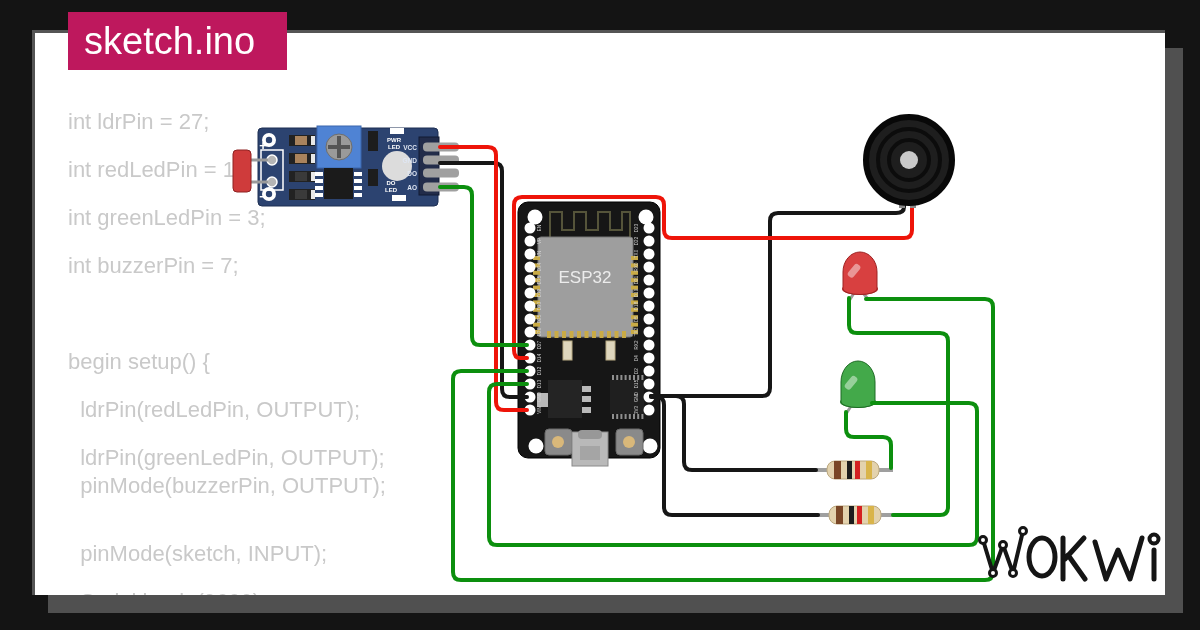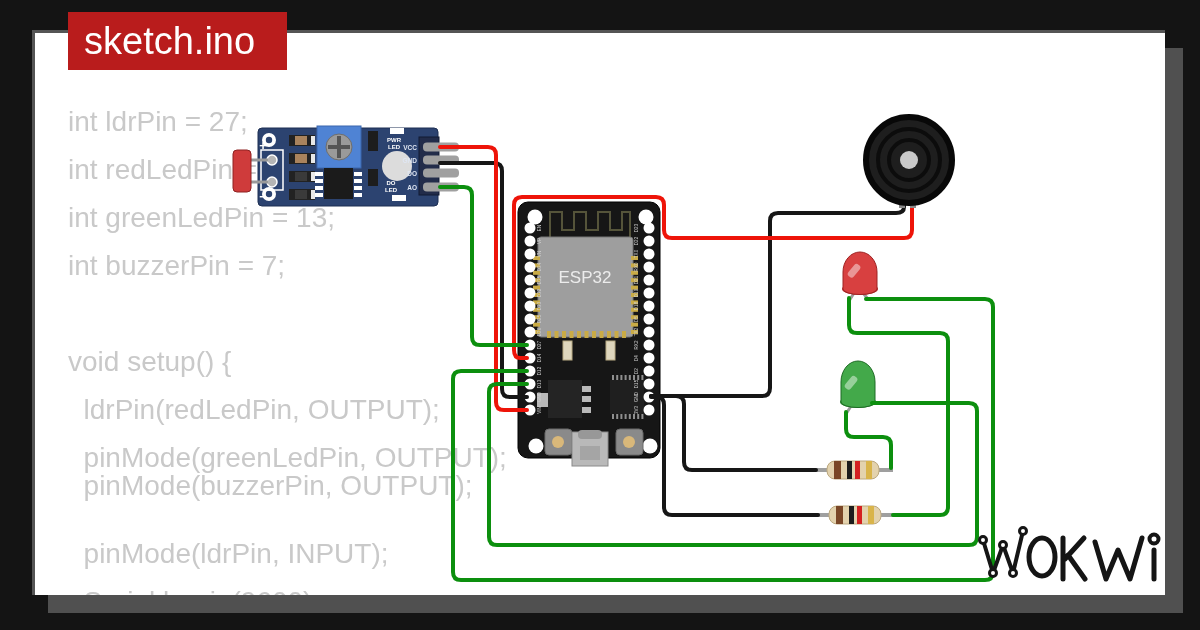--- a/index.html
+++ b/index.html
@@ -1,48 +1,48 @@
 <!DOCTYPE html>
 <html><head>
 <meta charset="utf-8">
 <style>
   html,body{margin:0;padding:0;width:1200px;height:630px;overflow:hidden;background:#141414;
     font-family:"Liberation Sans",sans-serif;}
   #stage{position:relative;width:1200px;height:630px;}
   #canvas{position:absolute;left:32px;top:30px;width:1133px;height:565px;box-sizing:border-box;
     background:#ffffff;border-top:3px solid #555;border-left:3px solid #555;z-index:1;}
   #code-layer{position:absolute;left:68px;top:98px;z-index:2;}
-  .code-line{position:absolute;left:0;height:48px;line-height:48px;font-size:28px;
+  .code-line{position:absolute;left:0;height:48px;line-height:48px;font-size:22px;
     color:#c9c9c9;white-space:pre;}
   #circuit{position:absolute;left:0;top:0;z-index:3;}
   .frame{position:absolute;background:#141414;z-index:10;}
   .shadow{position:absolute;background:#505050;z-index:10;}
-  #titlebox{position:absolute;left:68px;top:12px;width:219px;height:58px;background:#b91c1c;
+  #titlebox{position:absolute;left:68px;top:12px;width:219px;height:58px;background:#be185d;
     z-index:20;display:flex;align-items:center;padding-left:16px;box-sizing:border-box;}
   #titlebox span{color:#ffffff;font-size:38px;}
   svg text{font-family:"Liberation Sans",sans-serif;}
 </style>
 </head>
 <body>
 
 <div id="stage">
 
   <div id="canvas"></div>
 
   <div id="code-layer">
       <div class="code-line" style="top: 0px;">int ldrPin = 27;</div>
       <div class="code-line" style="top: 48px;">int redLedPin = 12;</div>
-      <div class="code-line" style="top: 96px;">int greenLedPin = 13;</div>
+      <div class="code-line" style="top: 96px;">int greenLedPin = 3;</div>
       <div class="code-line" style="top: 144px;">int buzzerPin = 7;</div>
       <div class="code-line" style="top: 192px;"></div>
-      <div class="code-line" style="top: 240px;">void setup() {</div>
+      <div class="code-line" style="top: 240px;">begin setup() {</div>
       <div class="code-line" style="top: 288px;">  ldrPin(redLedPin, OUTPUT);</div>
-      <div class="code-line" style="top: 336px;">  pinMode(greenLedPin, OUTPUT);</div>
+      <div class="code-line" style="top: 336px;">  ldrPin(greenLedPin, OUTPUT);</div>
       <div class="code-line" style="top: 364px;">  pinMode(buzzerPin, OUTPUT);</div>
-      <div class="code-line" style="top: 432px;">  pinMode(ldrPin, INPUT);</div>
+      <div class="code-line" style="top: 432px;">  pinMode(sketch, INPUT);</div>
       <div class="code-line" style="top: 480px;">  Serial.begin(9600);</div>
     </div>
 
   <svg id="circuit" width="1200" height="630" viewBox="0 0 1200 630">
 
     <g>
       <rect x="258" y="128" width="180" height="78" rx="4" fill="#2c4370" stroke="#1d2f52"></rect>
       <circle cx="269" cy="140" r="7" fill="#ffffff"></circle>
       <circle cx="269" cy="140" r="3.2" fill="#2c4370"></circle>
       <circle cx="269" cy="194" r="7" fill="#ffffff"></circle>

